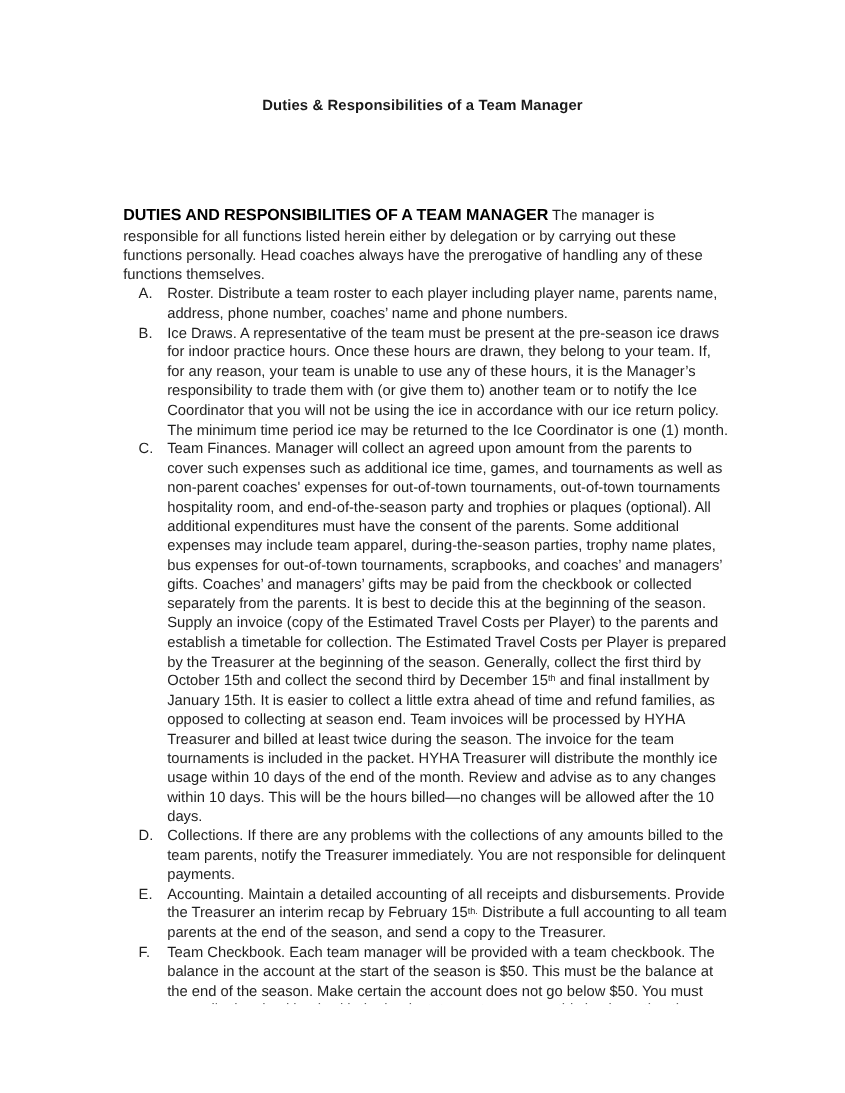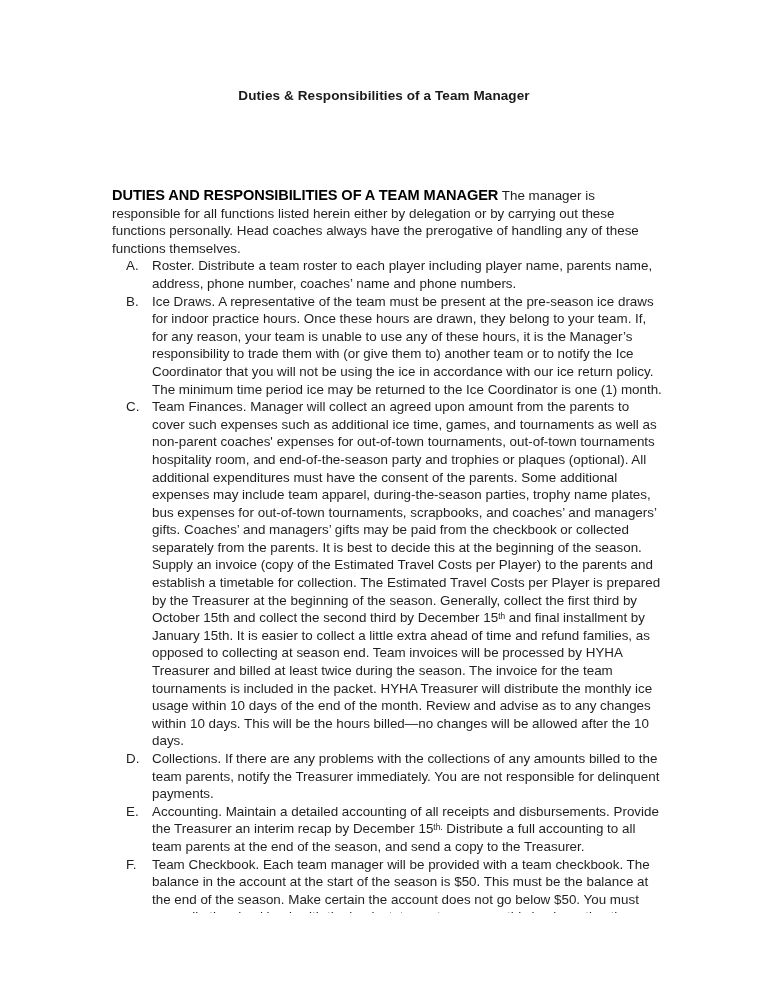--- a/index.html
+++ b/index.html
@@ -125,21 +125,21 @@
         <span class="li-text"><span>Team Finances. Manager will collect an agreed upon amount from the parents to cover such expenses such as additional ice time, games, and tournaments as well as non-parent coaches' expenses for out-of-town tournaments, out-of-town tournaments hospitality room, and end-of-the-season party and trophies or plaques (optional). All additional expenditures must have the consent of the parents.  Some additional expenses may include team apparel, during-the-season parties, trophy name plates, bus expenses for out-of-town tournaments, scrapbooks, and coaches’ and managers’ gifts.  Coaches’ and managers’ gifts may be paid from the checkbook or collected separately from the parents.  It is best to decide this at the beginning of the season.  Supply an invoice (copy of the Estimated Travel Costs per Player) to the parents and establish a timetable for collection.  The Estimated Travel Costs per Player is prepared by the Treasurer at the beginning of the season.  Generally, collect the first third by October 15th and collect the second third by December 15</span><sup>th</sup><span> and final installment by January 15th.  It is easier to collect a little extra ahead of time and refund families, as opposed to collecting at season end.  Team invoices will be processed by HYHA Treasurer and billed at least twice during the season.  The invoice for the team tournaments is included in the packet.  HYHA Treasurer will distribute the monthly ice usage within 10 days of the end of the month.  Review and advise as to any changes within 10 days.  This will be the hours billed—no changes will be allowed after the 10 days.</span></span>
       </li>
 
       <li>
         <span class="marker">D.</span>
         <span class="li-text">Collections.  If there are any problems with the collections of any amounts billed to the team parents, notify the Treasurer immediately.  You are not responsible for delinquent payments.</span>
       </li>
 
       <li>
         <span class="marker">E.</span>
-        <span class="li-text"><span>Accounting.  Maintain a detailed accounting of all receipts and disbursements.  Provide the Treasurer an interim recap by December 15</span><sup>th.</sup><span> Distribute a full accounting to all team parents at the end of the season, and send a copy to the Treasurer.</span></span>
+        <span class="li-text"><span>Accounting.  Maintain a detailed accounting of all receipts and disbursements.  Provide the Treasurer an interim recap by February 15</span><sup>th.</sup><span> Distribute a full accounting to all team parents at the end of the season, and send a copy to the Treasurer.</span></span>
       </li>
 
       <li>
         <span class="marker">F.</span>
         <span class="li-text"><span>Team Checkbook.  Each team manager will be provided with a team checkbook.  The balance in the account at the start of the season is $50.  This must be the balance at the end of the season.  Make certain the account does not go below $50.  You must reconcile the checkbook with the bank statements on a monthly basis, noting the reconciliation on the statement.  All bank statements check copies, and checkbook </span><span class="b">must</span><span> be returned to the Treasurer by </span><span class="bi">April 15</span><sup class="bi">th</sup><span>.  You</span></span>
       </li>
 
     </ol>
   </div>
 

